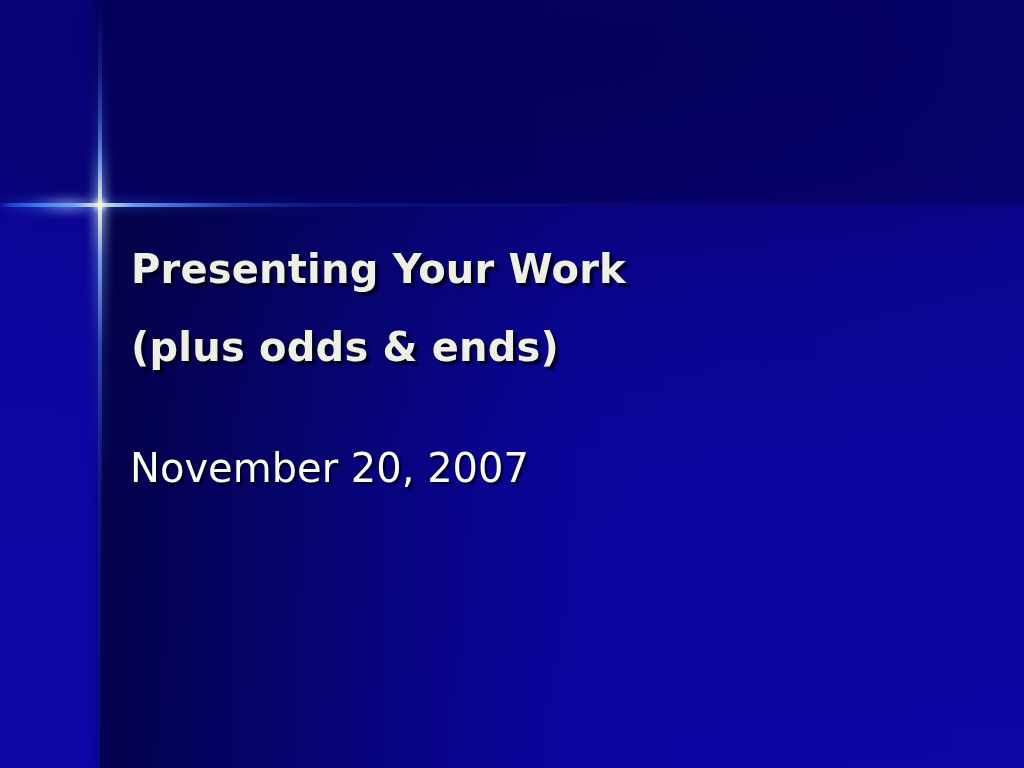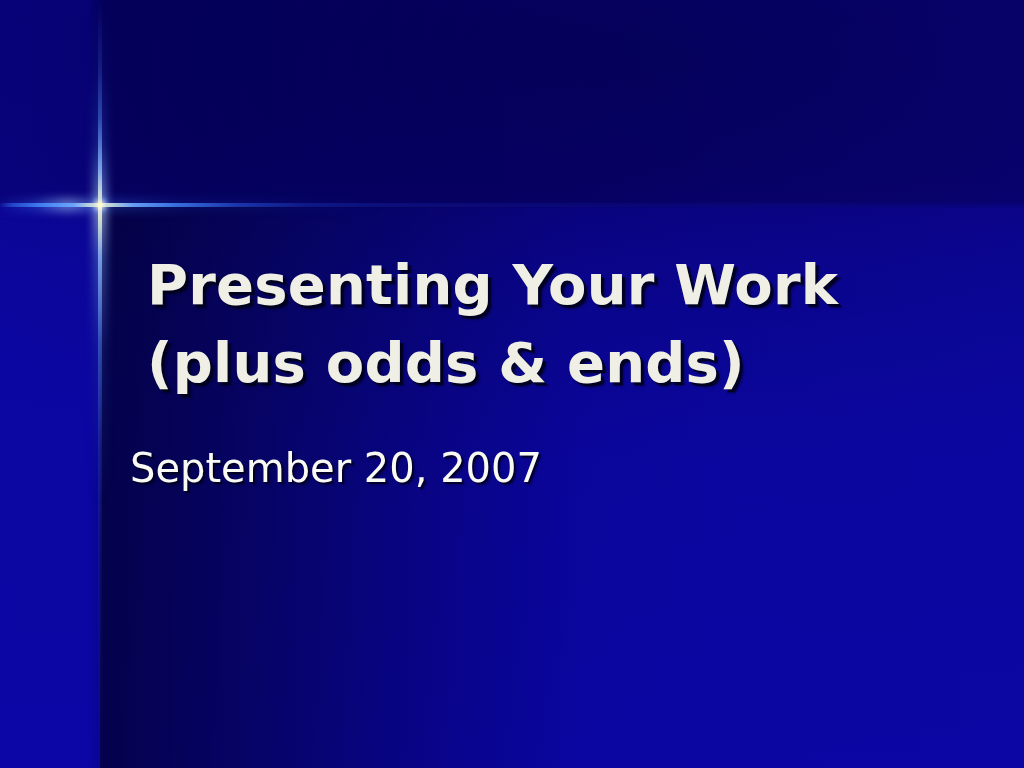--- a/index.html
+++ b/index.html
@@ -213,24 +213,24 @@
   .text-layer {
     position: absolute;
     inset: 0;
   }
 
   .title {
     position: absolute;
     left: 131px;
     top: 230px;
     width: 830px;
-    margin: 16px;
+    margin: 0;
     font-family: "DejaVu Sans", "Liberation Sans", sans-serif;
     font-weight: bold;
-    font-size: 56px;
+    font-size: 40px;
     line-height: 78px;
     letter-spacing: 0.2px;
     color: #EFEFE5;
     text-shadow: 3px 3px 0 rgba(0,0,25,0.80),
                  4px 4px 2px rgba(0,0,20,0.45);
     white-space: pre-line;
   }
 
   .subtitle {
     position: absolute;
@@ -263,16 +263,16 @@
     <div class="flare-h-glow"></div>
     <div class="flare-v-up"></div>
     <div class="flare-v-down"></div>
     <div class="flare-h"></div>
     <div class="flare-core"></div>
   </div>
 
   <div class="text-layer">
     <h1 class="title">Presenting Your Work
 (plus odds &amp; ends)</h1>
-    <p class="subtitle">September 20, 2007</p>
+    <p class="subtitle">November 20, 2007</p>
   </div>
 
 </div>
 
 </body></html>

